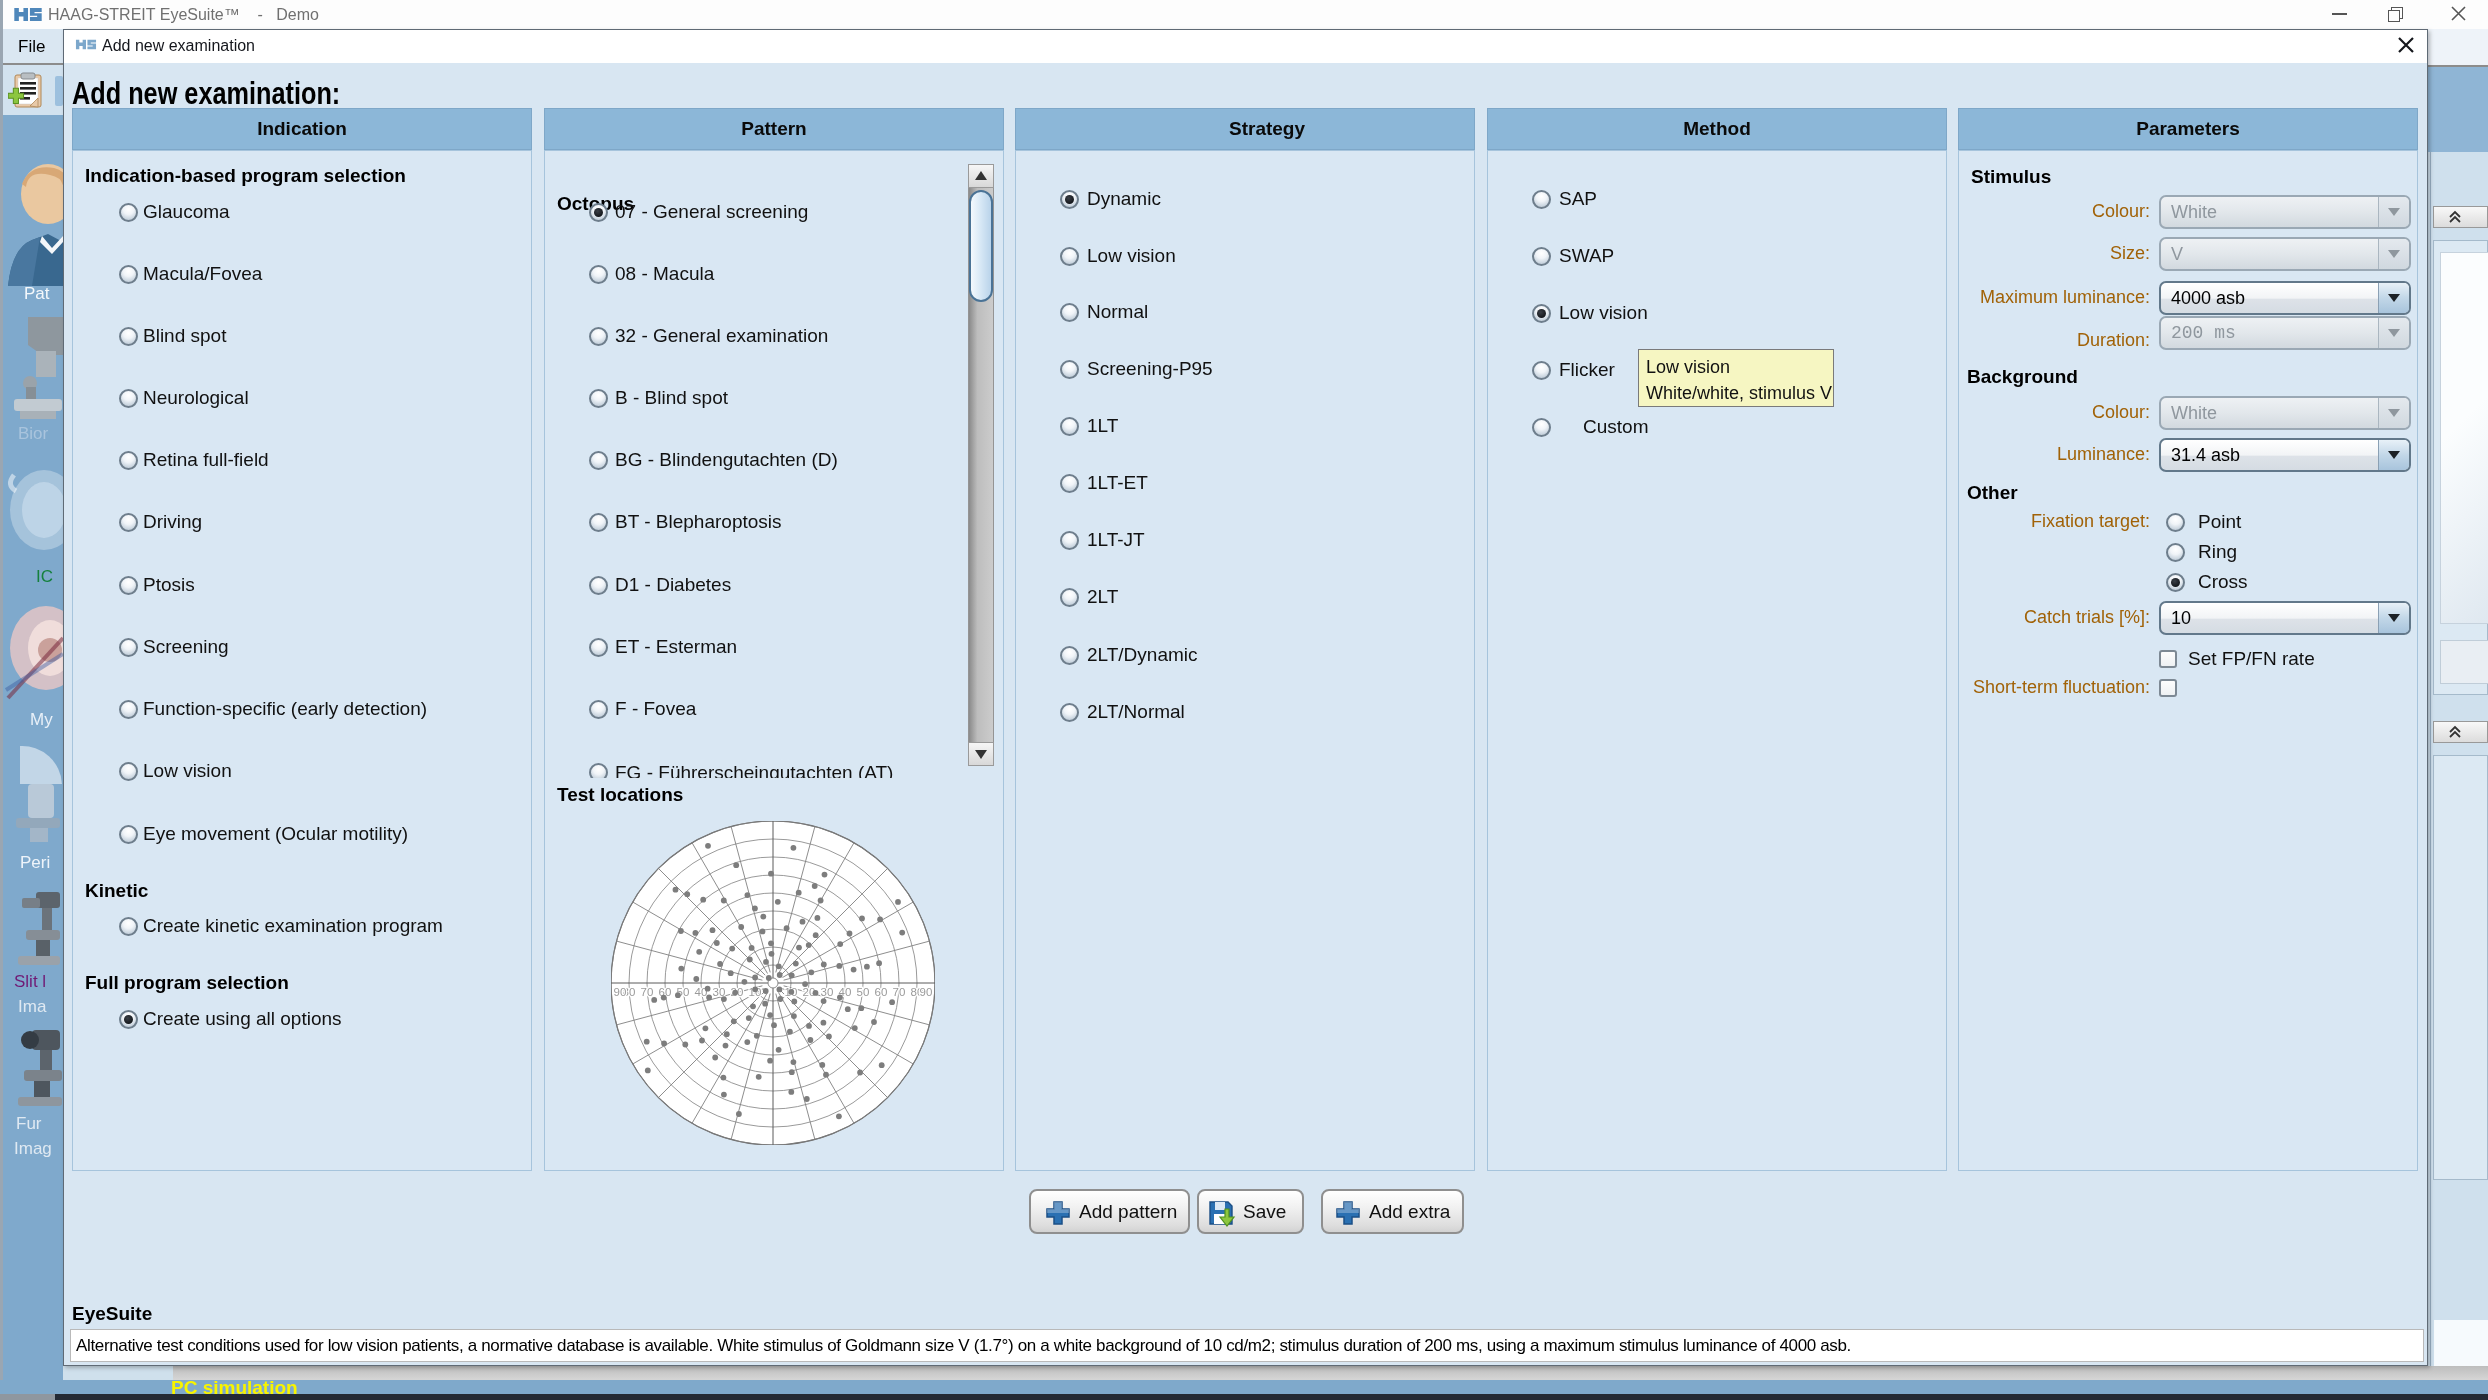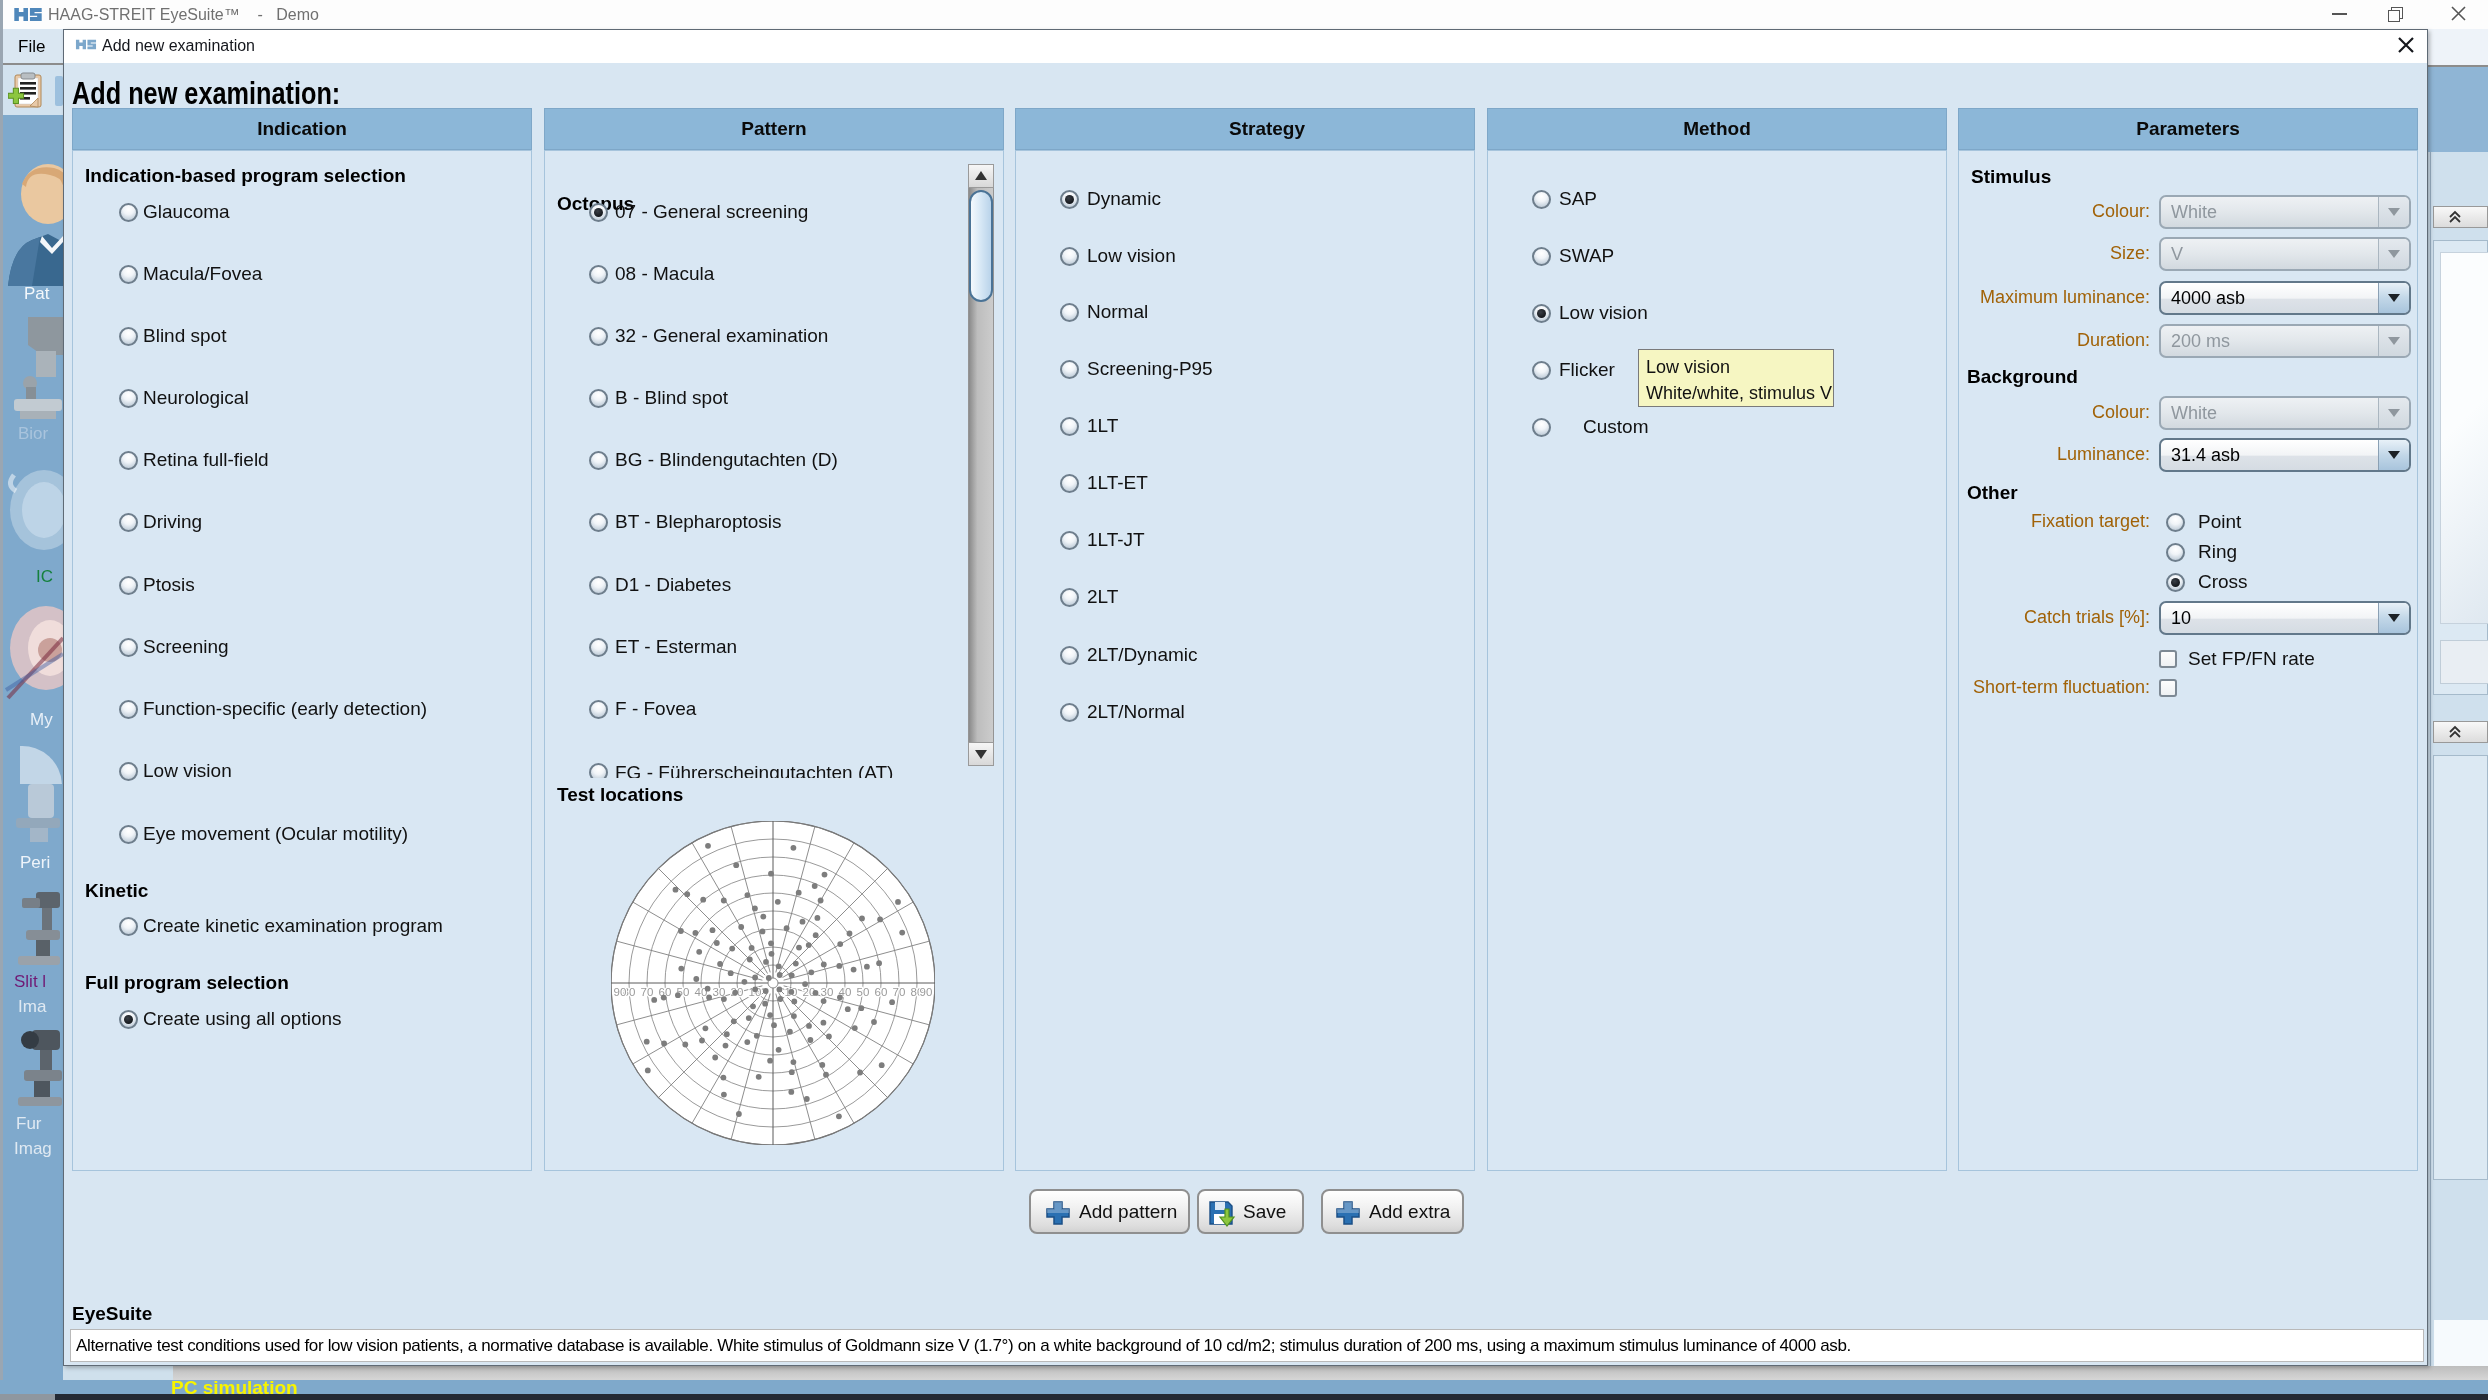--- a/index.html
+++ b/index.html
@@ -441,21 +441,21 @@
 <div class="combo dis" style="left:2159px;top:237px;">
     <span class="tx">V</span>
     <span class="ar"></span>
   </div>
 <div class="plbl" style="left:1958px;top:287px;">Maximum luminance:</div>
 <div class="combo" style="left:2159px;top:281px;">
     <span class="tx">4000 asb</span>
     <span class="ar"></span>
   </div>
 <div class="plbl" style="left:1958px;top:330px;">Duration:</div>
-<div class="combo dis" style="left:2159px;top:324px;">
+<div class="combo dis" style="left:2159px;top:316px;font-family:Liberation Mono, monospace;">
     <span class="tx">200 ms</span>
     <span class="ar"></span>
   </div>
 <div class="bld" style="left:1967px;top:366px;">Background</div>
 <div class="plbl" style="left:1958px;top:402px;">Colour:</div>
 <div class="combo dis" style="left:2159px;top:396px;">
     <span class="tx">White</span>
     <span class="ar"></span>
   </div>
 <div class="plbl" style="left:1958px;top:444px;">Luminance:</div>

